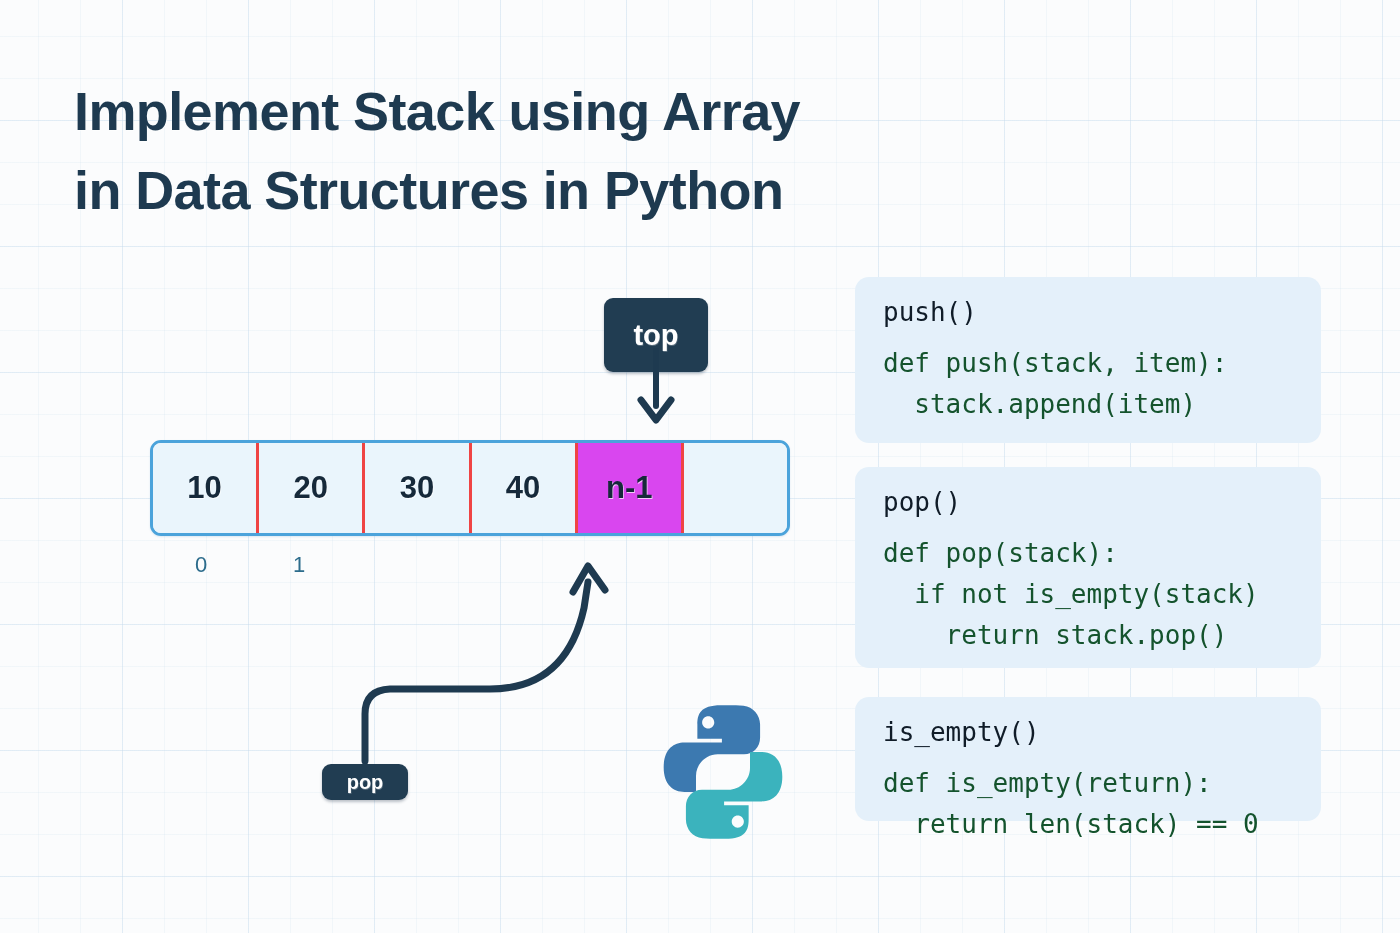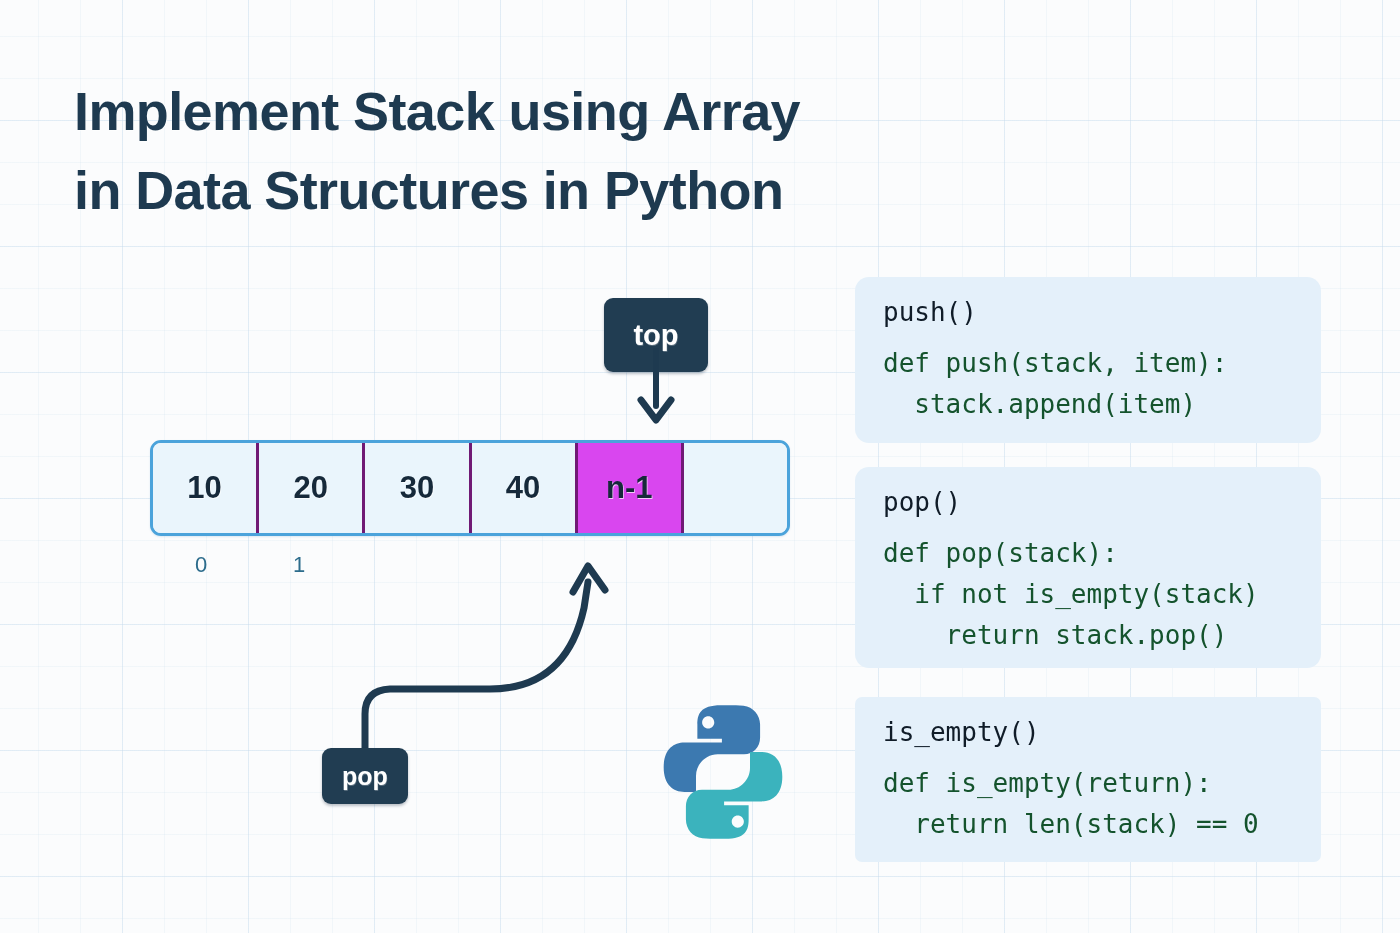--- a/index.html
+++ b/index.html
@@ -104,21 +104,21 @@
     height: 96px;
     border: 3px solid #4ba3db;
     border-radius: 11px;
     background: #eaf5fc;
     display: flex;
     box-shadow: 0 1px 2px rgba(80,140,190,0.18);
     overflow: hidden;
   }
   .array-cell {
     flex: 1 1 0;
-    border-right: 3px solid #701a75;
+    border-right: 3px solid #ef4444;
     background: #eaf5fc;
     display: flex;
     align-items: center;
     justify-content: center;
     font-size: 31px;
     font-weight: 700;
     color: #16293a;
     text-shadow: 0.7px 0.7px 0 rgba(255,255,255,0.7);
   }
   .array-cell:last-child { border-right: none; }
@@ -141,24 +141,24 @@
   #pop-pointer-group {
     position: absolute;
     left: 318px;
     top: 556px;
     width: 310px;
     height: 262px;
   }
   #pop-badge {
     position: absolute;
     left: 4px;
-    top: 192px;
+    top: 208px;
     width: 86px;
-    height: 56px;
-    font-size: 25px;
+    height: 36px;
+    font-size: 20px;
   }
   #pop-arrow-svg {
     position: absolute;
     left: 0px;
     top: 0px;
     width: 310px;
     height: 215px;
   }
 
   
@@ -174,21 +174,21 @@
   .code-card {
     position: absolute;
     left: 855px;
     width: 466px;
     background: #e4f0fa;
     border-radius: 14px;
     padding: 20px 28px 22px 28px;
   }
   #code-card-push { top: 277px;  height: 166px; }
   #code-card-pop  { top: 467px;  height: 201px; }
-  #code-card-isempty { top: 697px; height: 165px; border-radius: 7px; }
+  #code-card-isempty { top: 697px; height: 124px; }
 
   .code-card .fn-name {
     font-family: "DejaVu Sans Mono", "Liberation Mono", monospace;
     font-size: 26px;
     color: #101c28;
     margin-bottom: 16px;
     white-space: pre;
   }
   .code-card .code-line {
     font-family: "DejaVu Sans Mono", "Liberation Mono", monospace;

